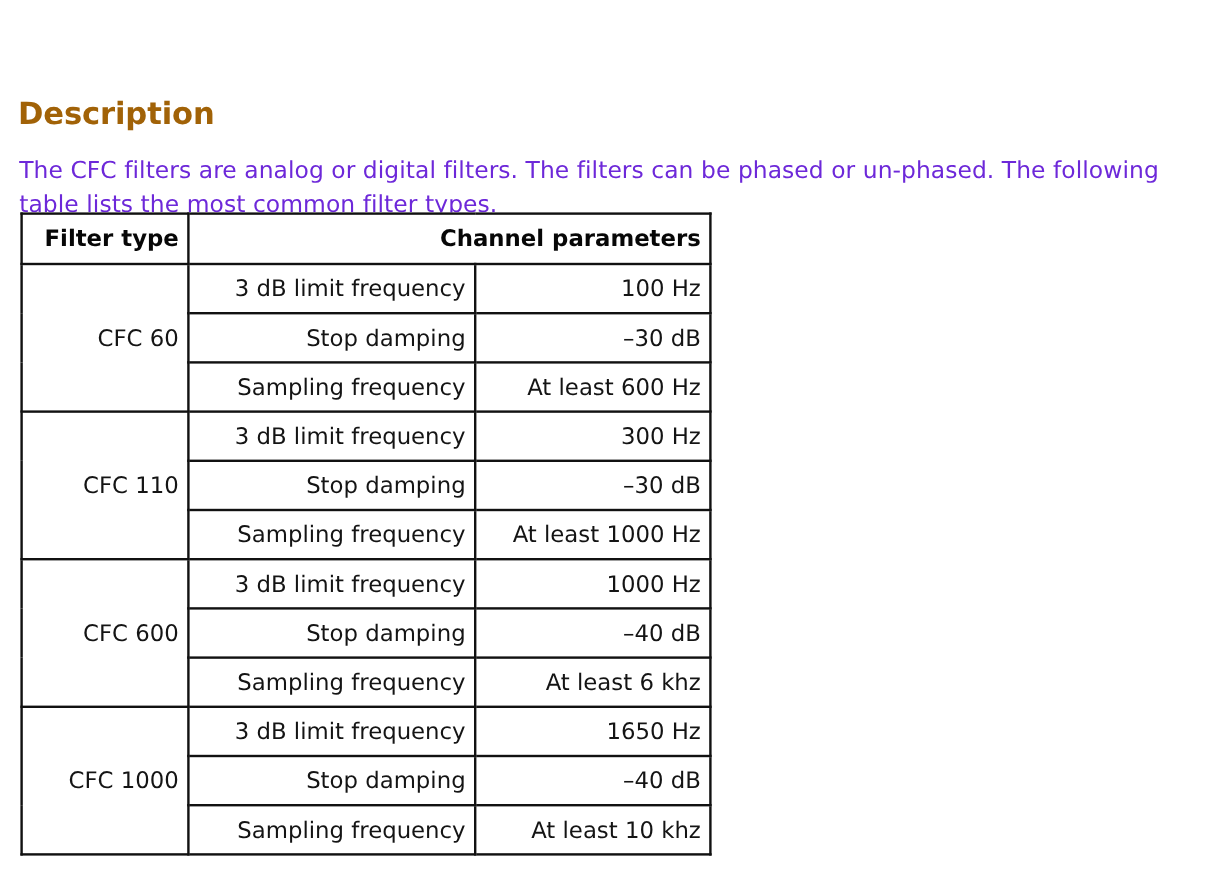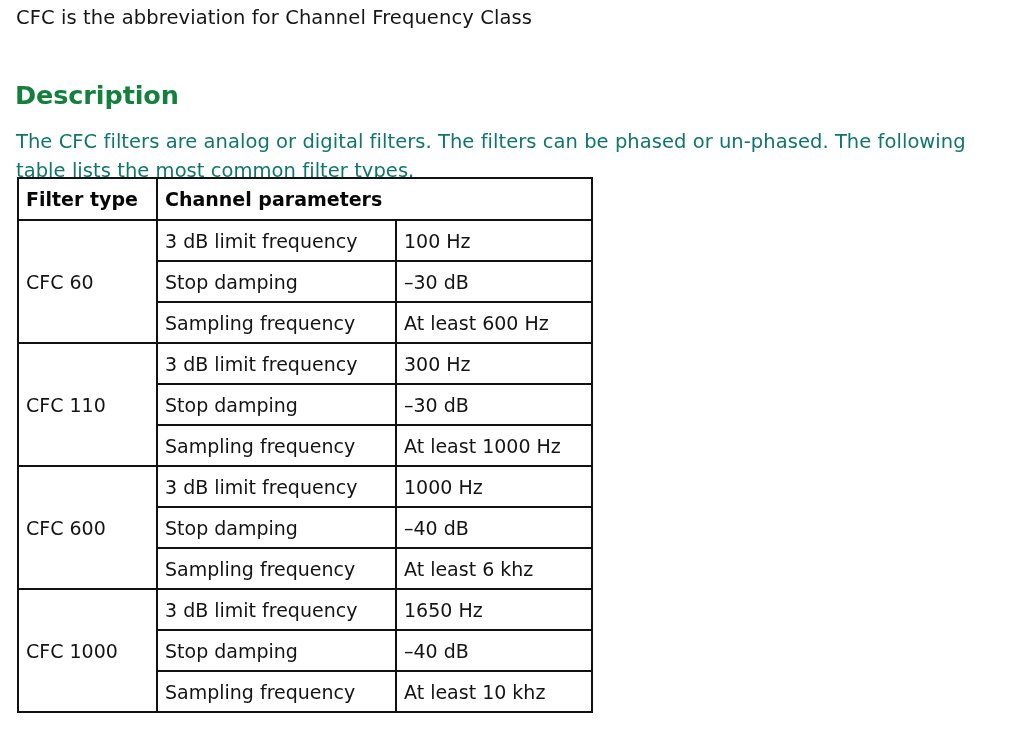--- a/index.html
+++ b/index.html
@@ -37,52 +37,52 @@
   }
 
   .section-heading {
     position: absolute;
     left: 15px;
     top: 58px;
     font-size: 25.5px;
     line-height: 32px;
     font-weight: bold;
     letter-spacing: -0.1px;
-    color: #15803d;
+    color: #a16207;
     white-space: nowrap;
   }
 
   .body-paragraph {
     position: absolute;
     left: 16px;
     top: 107px;
     width: 980px;
     font-size: 19.5px;
     line-height: 29px;
     letter-spacing: 0.05px;
-    color: #0f766e;
+    color: #6d28d9;
   }
 
   .filter-table {
     position: absolute;
     left: 17px;
     top: 177px;
     border-collapse: collapse;
     table-layout: fixed;
     width: 574px;
     background: #ffffff;
   }
   .filter-table td,
   .filter-table th {
     border: 2px solid #111111;
     padding: 0 7px;
     height: 41px;
     font-size: 19px;
     line-height: 22px;
-    text-align: left;
+    text-align: right;
     vertical-align: middle;
     font-weight: normal;
     color: #141414;
     box-sizing: border-box;
     white-space: nowrap;
   }
   .filter-table th {
     font-weight: bold;
     color: #070707;
     height: 42px;
@@ -107,21 +107,20 @@
     letter-spacing: 0.6px;
     white-space: nowrap;
     user-select: none;
   }
 </style>
 </head>
 <body>
 
 <div class="page">
 
-  <div class="intro-line">CFC is the abbreviation for Channel Frequency Class</div>
 
   <h2 class="section-heading">Description</h2>
 
   <p class="body-paragraph">The CFC filters are analog or digital filters. The filters can be phased or un-phased. The following table lists the most common filter types.</p>
 
   <table class="filter-table">
     <colgroup>
       <col class="col-type">
       <col class="col-param">
       <col class="col-value">

